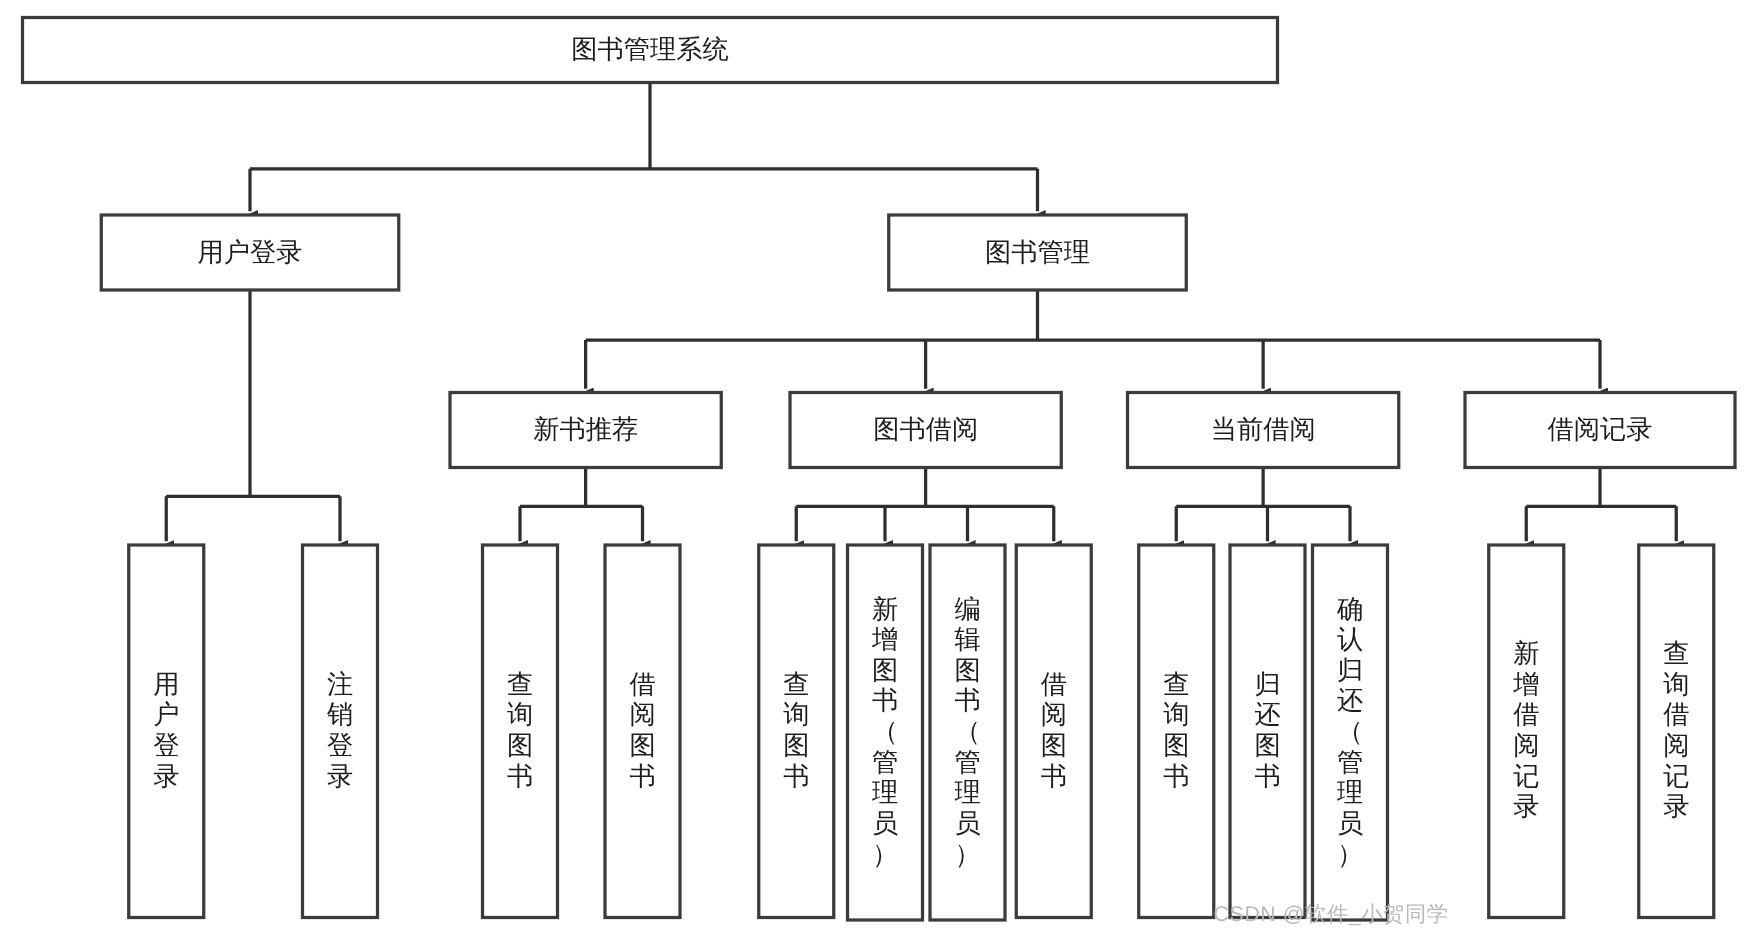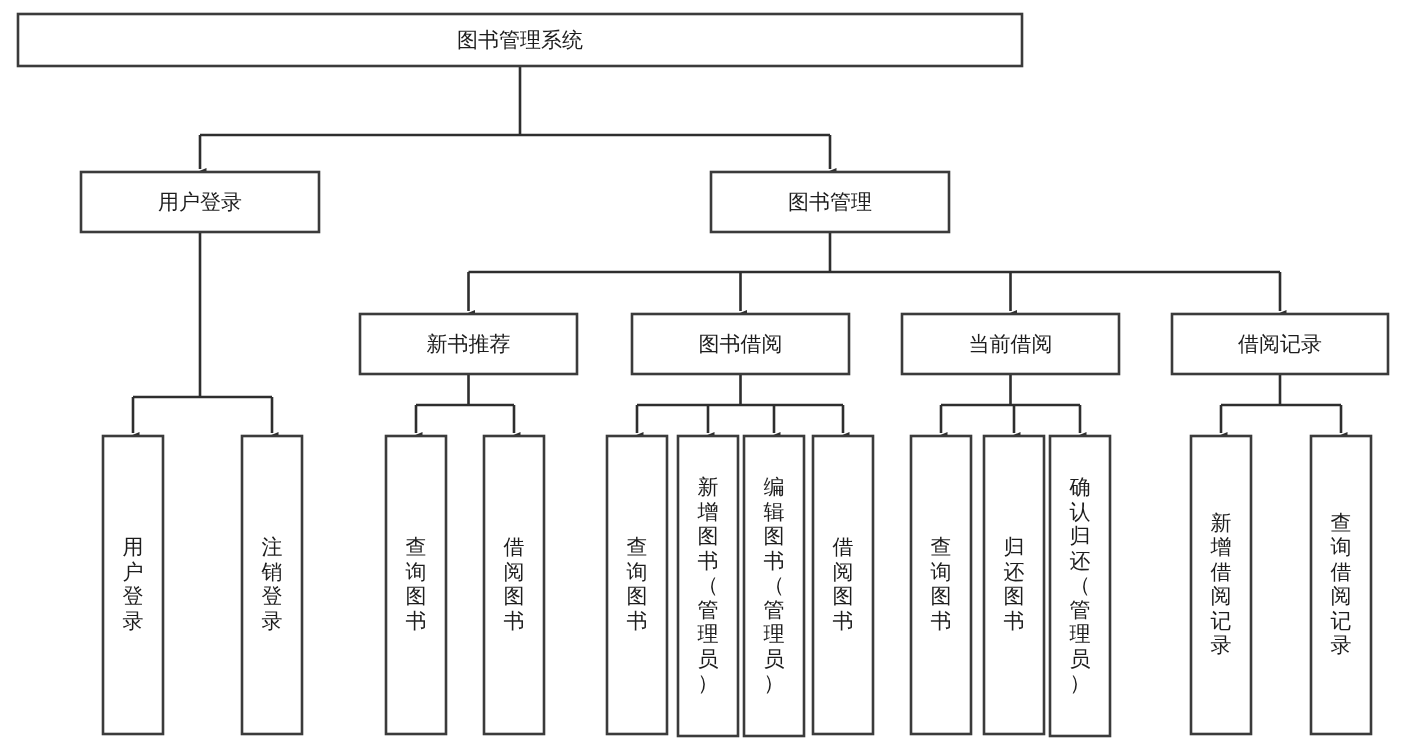--- a/index.html
+++ b/index.html
@@ -185,13 +185,14 @@
         <g>
           <rect x="1191" y="436" width="60" height="298" class="node-box"></rect>
           <text x="1221" y="529.75" class="node-label-vertical"><tspan x="1221" dy="0">新</tspan><tspan x="1221" dy="24.5">增</tspan><tspan x="1221" dy="24.5">借</tspan><tspan x="1221" dy="24.5">阅</tspan><tspan x="1221" dy="24.5">记</tspan><tspan x="1221" dy="24.5">录</tspan></text>
         </g>
         <g>
           <rect x="1311" y="436" width="60" height="298" class="node-box"></rect>
           <text x="1341" y="529.75" class="node-label-vertical"><tspan x="1341" dy="0">查</tspan><tspan x="1341" dy="24.5">询</tspan><tspan x="1341" dy="24.5">借</tspan><tspan x="1341" dy="24.5">阅</tspan><tspan x="1341" dy="24.5">记</tspan><tspan x="1341" dy="24.5">录</tspan></text>
         </g>
       </g>
   </svg>
+  <div class="watermark">CSDN @软件_小贺同学</div>
 </div>
 
 </body></html>

